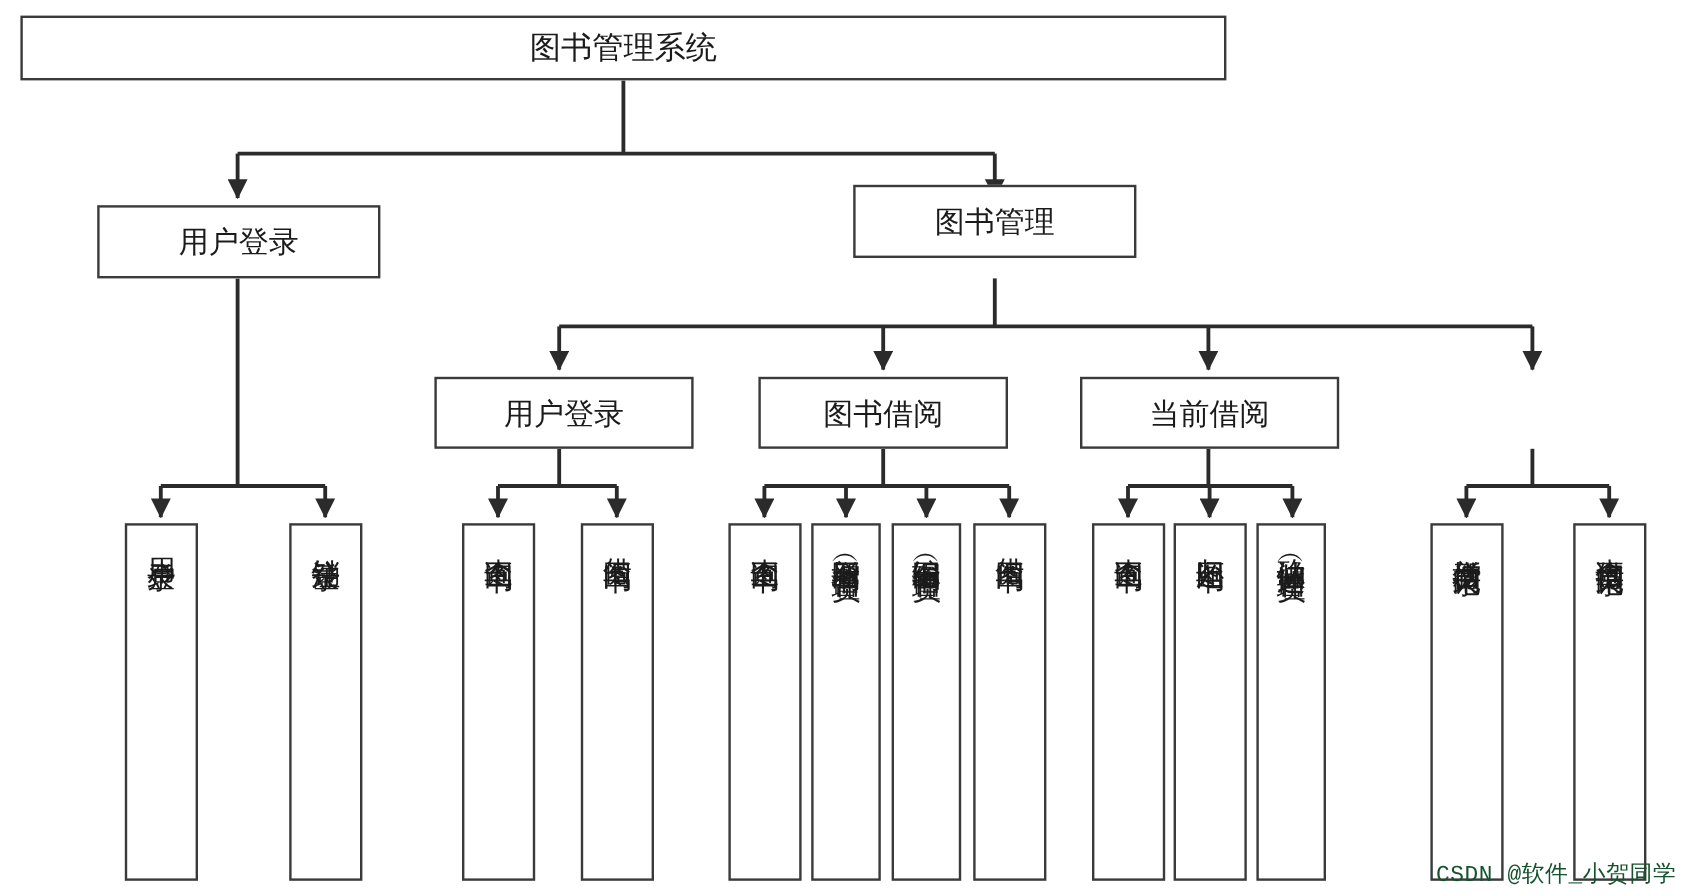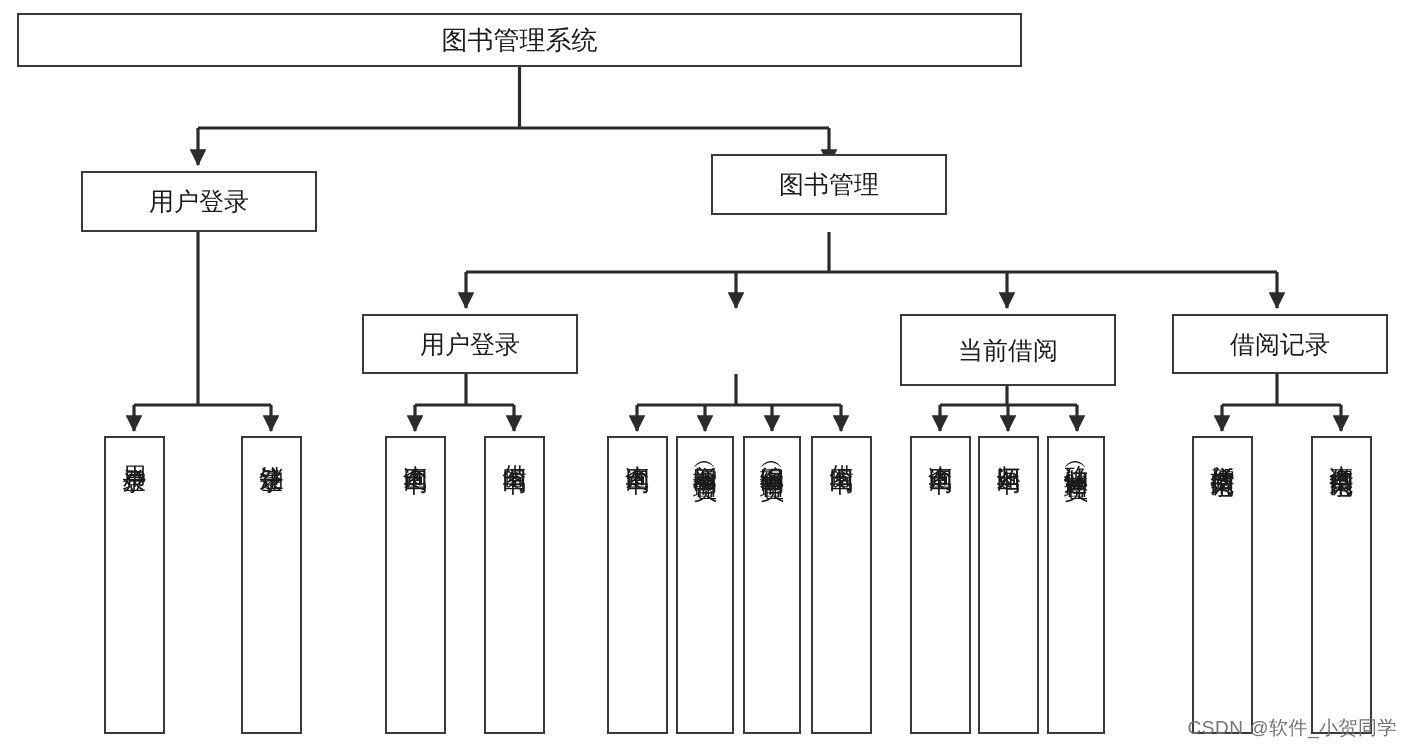--- a/index.html
+++ b/index.html
@@ -63,25 +63,25 @@
     font-size: 24px;
     letter-spacing: 2px;
     line-height: 1;
     white-space: nowrap;
   }
   #watermark {
     position: absolute;
     right: 8px;
     bottom: 6px;
     font-size: 19px;
-    color: #737373;
+    color: #14532d;
     letter-spacing: 0.5px;
     z-index: 5;
     white-space: nowrap;
-    font-family: Liberation Sans, sans-serif;
+    font-family: Liberation Mono, monospace;
   }
 </style>
 </head>
 <body>
 
 <div id="diagram-root">
 
   <svg id="edge-layer" viewBox="0 0 1405 747" width="1405" height="747" xmlns="http://www.w3.org/2000/svg">
     <defs>
       <marker id="arrowhead" viewBox="0 0 10 10" refX="9.4" refY="5" markerWidth="5.2" markerHeight="5.2" orient="auto-start-reverse">
@@ -139,25 +139,25 @@
   <div class="node horiz" style="left:81px; top:171px; width:236px; height:61px;">
     <span class="node-label">用户登录</span>
   </div>
   <div class="node horiz" style="left:711px; top:154px; width:236px; height:61px;">
     <span class="node-label">图书管理</span>
   </div>
 
   <div class="node horiz" style="left:362px; top:314px; width:216px; height:60px;">
     <span class="node-label">用户登录</span>
   </div>
-  <div class="node horiz" style="left:900px; top:314px; width:216px; height:72px;">
+  <div class="node horiz" style="left:632px; top:314px; width:208px; height:60px;">
+    <span class="node-label">图书借阅</span>
+  </div>
+  <div class="node horiz" style="left:900px; top:314px; width:216px; height:60px;">
     <span class="node-label">当前借阅</span>
-  </div>
-  <div class="node horiz" style="left:1172px; top:314px; width:216px; height:60px;">
-    <span class="node-label">借阅记录</span>
   </div>
 
   <div class="node vert" style="left:104px; top:436px; width:61px; height:298px;">
     <span class="node-label">用户登录</span>
   </div>
   <div class="node vert" style="left:241px; top:436px; width:61px; height:298px;">
     <span class="node-label">注销登录</span>
   </div>
 
   <div class="node vert" style="left:385px; top:436px; width:61px; height:298px;">

